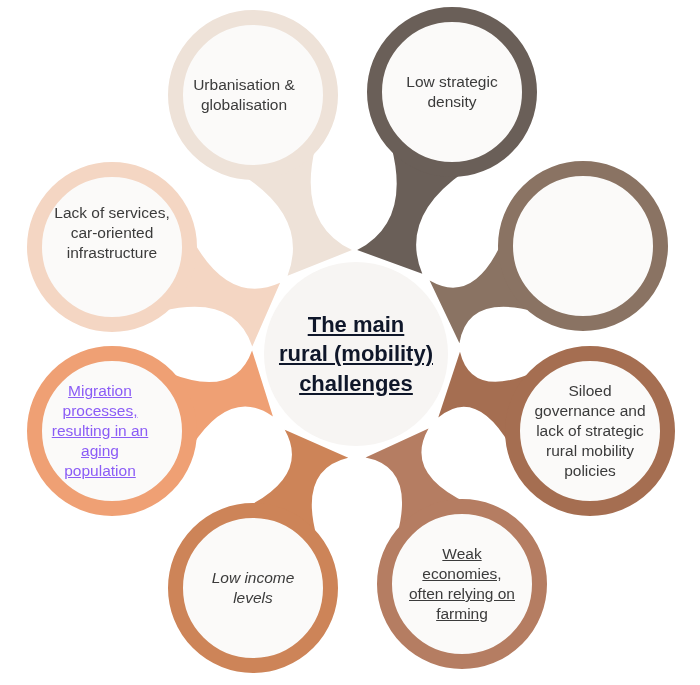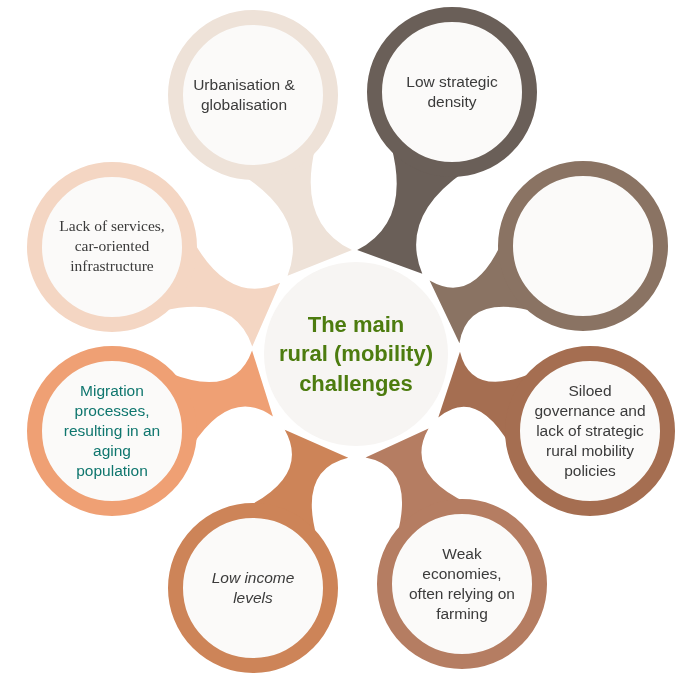--- a/index.html
+++ b/index.html
@@ -45,39 +45,39 @@
       <circle cx="253" cy="95" r="77.5" fill="#fbfaf9" stroke="#eee2d8" stroke-width="15"></circle>
       <circle cx="452" cy="92" r="77.5" fill="#fbfaf9" stroke="#6a5f58" stroke-width="15"></circle>
       <circle cx="583" cy="246" r="77.5" fill="#fbfaf9" stroke="#8a7363" stroke-width="15"></circle>
       <circle cx="590" cy="431" r="77.5" fill="#fbfaf9" stroke="#a56e51" stroke-width="15"></circle>
       <circle cx="462" cy="584" r="77.5" fill="#fbfaf9" stroke="#b57d62" stroke-width="15"></circle>
       <circle cx="253" cy="588" r="77.5" fill="#fbfaf9" stroke="#cd8458" stroke-width="15"></circle>
       <circle cx="112" cy="431" r="77.5" fill="#fbfaf9" stroke="#efa074" stroke-width="15"></circle>
       <circle cx="112" cy="247" r="77.5" fill="#fbfaf9" stroke="#f4d6c3" stroke-width="15"></circle>
       <circle cx="356" cy="354" r="92" fill="#f7f5f3"></circle>
     </svg>
-  <div class="node-label center-label" id="center-label" style="left: 356px; top: 354px; width: 174px; height: 174px; color: #4d7c0f;">The main
+  <div class="node-label center-label" id="center-label" style="left: 356px; top: 354px; width: 174px; height: 174px; color: #0f172a; text-decoration: underline;">The main
 rural (mobility)
 challenges</div>
 <div class="node-label" style="left: 244px; top: 95px; width: 134px; height: 134px; color: rgb(59, 59, 59);">Urbanisation &amp;
 globalisation</div>
     <div class="node-label" style="left: 452px; top: 92px; width: 134px; height: 134px; color: rgb(59, 59, 59);">Low strategic
 density</div>
     <div class="node-label" style="left: 590px; top: 431px; width: 134px; height: 134px; color: rgb(59, 59, 59);">Siloed
 governance and
 lack of strategic
 rural mobility
 policies</div>
-    <div class="node-label" style="left: 462px; top: 584px; width: 134px; height: 134px; color: rgb(59, 59, 59);">Weak
+    <div class="node-label" style="left: 462px; top: 584px; width: 134px; height: 134px; color: rgb(59, 59, 59); text-decoration: underline;">Weak
 economies,
 often relying on
 farming</div>
     <div class="node-label" style="left: 253px; top: 588px; width: 134px; height: 134px; color: rgb(59, 59, 59); font-style: italic;">Low income
 levels</div>
-    <div class="node-label" style="left: 112px; top: 431px; width: 134px; height: 134px; color: #0f766e;">Migration
+    <div class="node-label" style="left: 100px; top: 431px; width: 134px; height: 134px; color: #8b5cf6; text-decoration: underline;">Migration
 processes,
 resulting in an
 aging
 population</div>
-    <div class="node-label" style="left: 112px; top: 246px; width: 134px; height: 134px; color: rgb(59, 59, 59); font-family: Liberation Serif, serif;">Lack of services,
+    <div class="node-label" style="left: 112px; top: 233px; width: 134px; height: 134px; color: rgb(59, 59, 59);">Lack of services,
 car-oriented
 infrastructure</div>
   </div>
 
 </body></html>

